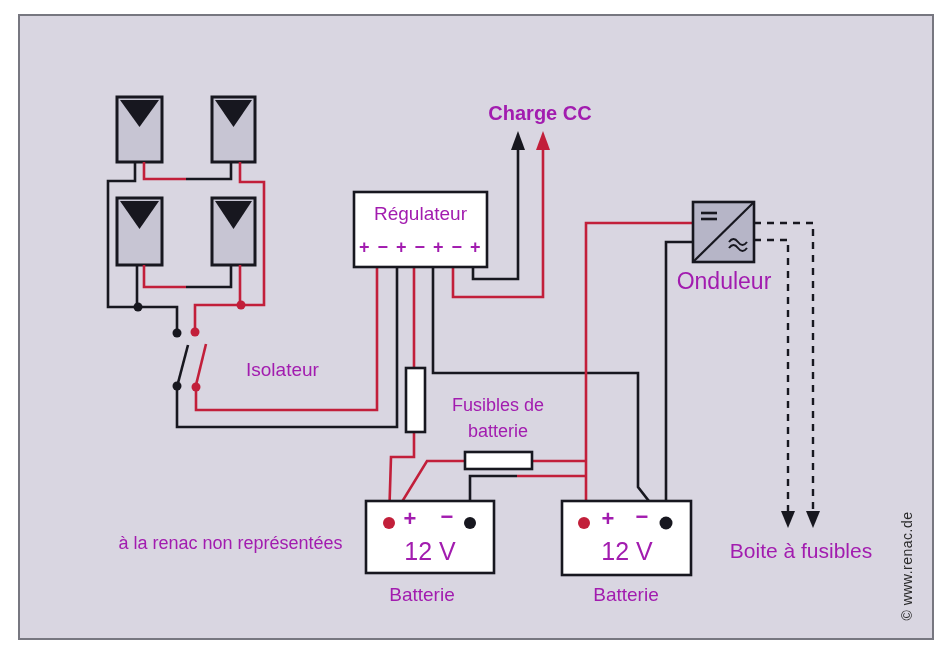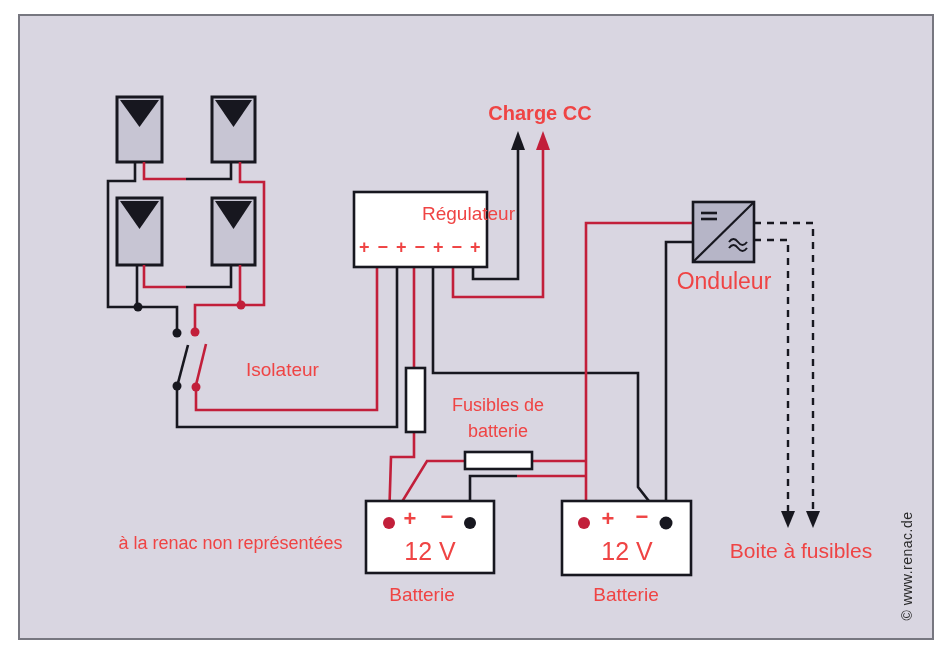--- a/index.html
+++ b/index.html
@@ -1,19 +1,19 @@
 <!DOCTYPE html>
 <html><head>
 <meta charset="utf-8">
 <style>
   html,body{margin:0;padding:0;background:#ffffff;}
   body{font-family:"Liberation Sans", sans-serif;}
   .stage{position:relative;width:952px;height:656px;background:#ffffff;overflow:hidden;}
   .stage svg{position:absolute;left:0;top:0;}
-  .lbl{position:absolute;color:#ef4444;font-size:18px;line-height:22px;white-space:nowrap;}
+  .lbl{position:absolute;color:#a21caf;font-size:18px;line-height:22px;white-space:nowrap;}
   .center{text-align:center;}
   .charge{font-size:20px;font-weight:bold;}
   .terminals{font-size:18px;font-weight:600;letter-spacing:1.5px;}
   .sign{font-size:22px;font-weight:600;}
   .v12{font-size:25px;}
   .credit{font-size:14px;color:#2a2a2a;transform:rotate(-90deg);transform-origin:center center;letter-spacing:0.5px;}
 </style>
 </head>
 <body>
 
@@ -106,21 +106,21 @@
     <circle cx="196" cy="387" r="4.5" fill="#c21f3a"></circle>
     <circle cx="389" cy="523" r="6" fill="#c21f3a"></circle>
     <circle cx="470" cy="523" r="6" fill="#17171f"></circle>
     <circle cx="584" cy="523" r="6" fill="#c21f3a"></circle>
     <circle cx="666" cy="523" r="6.5" fill="#17171f"></circle>
   </g>
 </svg>
 
 <div class="lbl charge center" style="left:460px;top:102px;width:160px;">Charge CC</div>
 
-<div class="lbl center" style="left:356px;top:203px;width:129px;font-size:19px;margin-left:48px;">Régulateur</div>
+<div class="lbl center" style="left:356px;top:203px;width:129px;font-size:19px;">Régulateur</div>
 <div class="lbl terminals center" style="left:356px;top:236px;width:129px;">+ − + − + − +</div>
 
 <div class="lbl" style="left:246px;top:359px;font-size:19px;">Isolateur</div>
 
 <div class="lbl center" style="left:437px;top:394px;width:122px;text-align:center;">Fusibles de</div>
 <div class="lbl center" style="left:437px;top:420px;width:122px;">batterie</div>
 
 <div class="lbl center" style="left:664px;top:270px;width:120px;font-size:23px;">Onduleur</div>
 
 <div class="lbl sign center" style="left:398px;top:508px;width:24px;">+</div>

